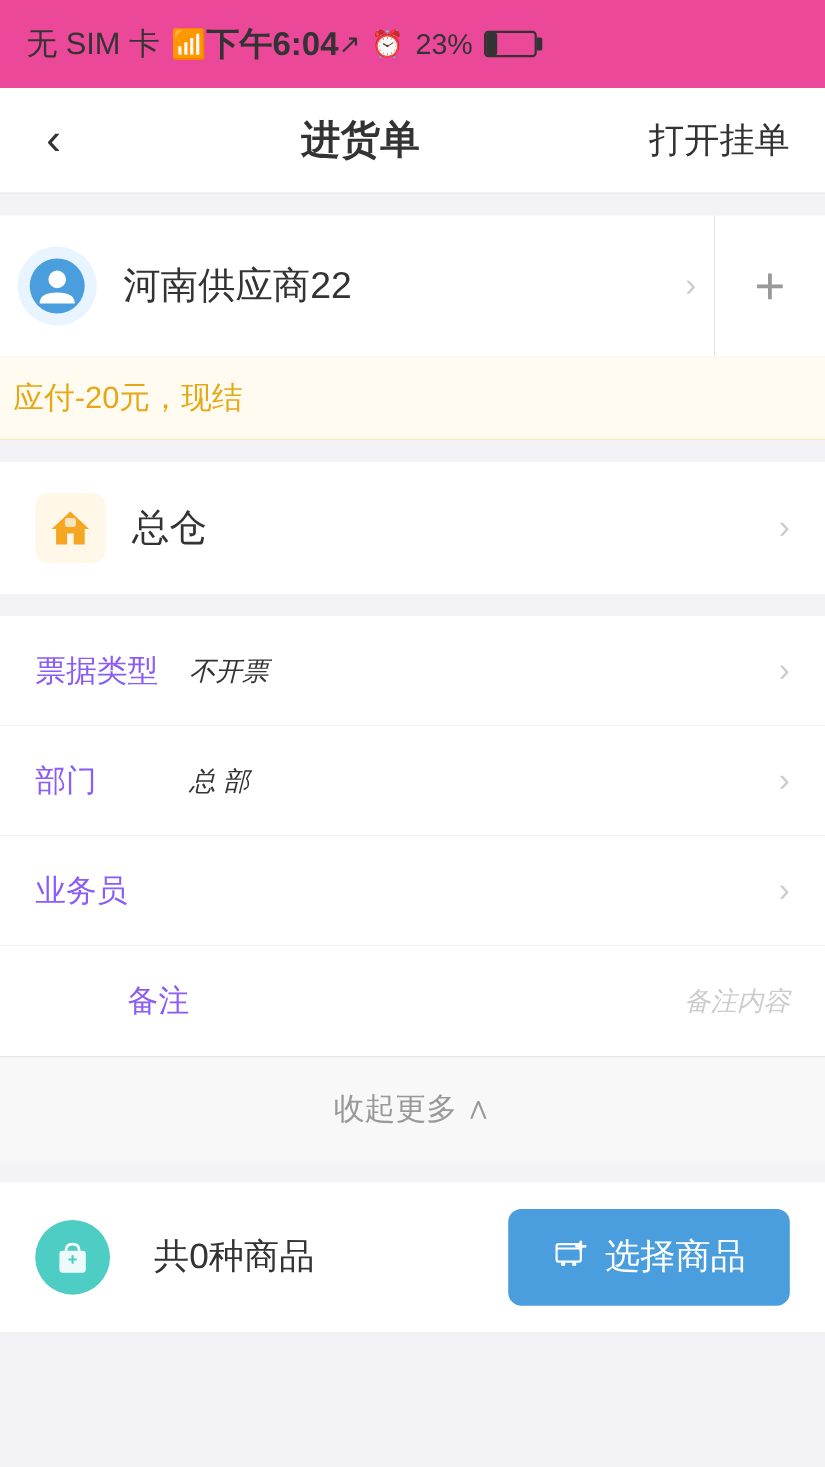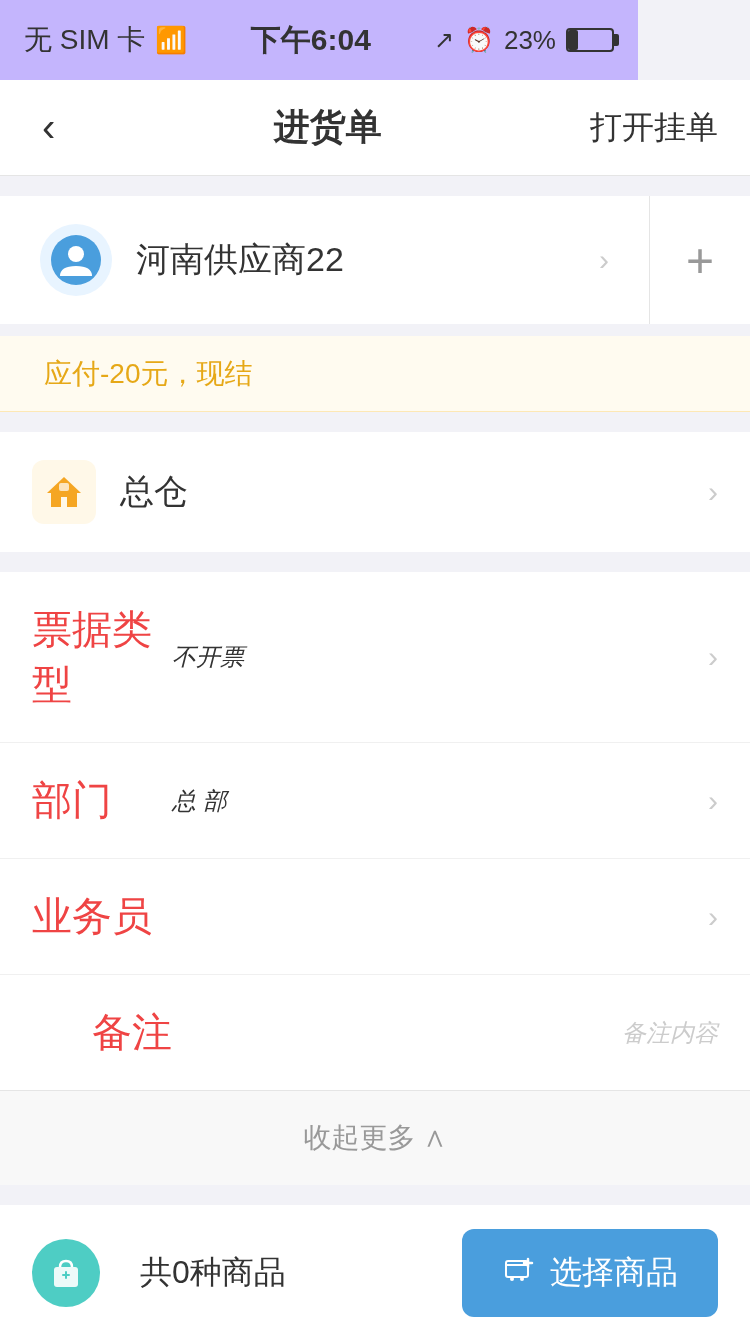--- a/index.html
+++ b/index.html
@@ -8,26 +8,25 @@
       width: 750px;
       min-height: 1334px;
       font-family: -apple-system, "PingFang SC", "Helvetica Neue", Arial, sans-serif;
       background: #f2f2f7;
       font-size: 32px;
       color: #333;
     }
 
     
     .status-bar {
-      width: 638px;
+      width: 750px;
       height: 80px;
-      background: #c4b5fd;
-      display: flex;
-      align-items: center;
-      justify-content: space-between;
+      background: #ec4899;
+      display: flex;
+      align-items: center;
       padding: 0 24px;
       font-size: 28px;
       font-weight: 500;
     }
     .status-left { display: flex; align-items: center; gap: 10px; }
     .status-right { display: flex; align-items: center; gap: 10px; }
     .wifi-icon { font-size: 26px; }
     .battery-icon {
       width: 48px;
       height: 24px;
@@ -91,21 +90,21 @@
     .supplier-section {
       background: #fff;
       margin-top: 20px;
       display: flex;
       align-items: stretch;
     }
     .supplier-main {
       flex: 1;
       display: flex;
       align-items: center;
-      padding: 28px 40px;
+      padding: 28px 16px;
       border-right: 1px solid #e5e5e5;
     }
     .supplier-avatar {
       width: 72px;
       height: 72px;
       border-radius: 50%;
       background: #e8f4ff;
       display: flex;
       align-items: center;
       justify-content: center;
@@ -139,23 +138,22 @@
       align-items: center;
       justify-content: center;
       font-size: 48px;
       color: #999;
       cursor: pointer;
     }
 
     
     .notice-banner {
       background: #fffbf0;
-      padding: 18px 44px;
+      padding: 18px 12px;
       border-bottom: 1px solid #fde8b5;
-      margin-top: 12px;
     }
     .notice-text {
       font-size: 28px;
       color: #e6a817;
     }
 
     
     .warehouse-section {
       background: #fff;
       margin-top: 20px;
@@ -187,22 +185,22 @@
     }
     .form-row {
       display: flex;
       align-items: center;
       padding: 30px 32px;
       border-bottom: 1px solid #f0f0f0;
       min-height: 100px;
     }
     .form-row:last-child { border-bottom: none; text-align: right; }
     .form-label {
-      font-size: 40px;
-      color: #ef4444;
+      font-size: 28px;
+      color: #8b5cf6;
       width: 140px;
       flex-shrink: 0;
     }
     .form-value {
       font-size: 24px;
       color: #333;
       flex: 1;
       font-style: italic;
     }
     .form-value.placeholder {

